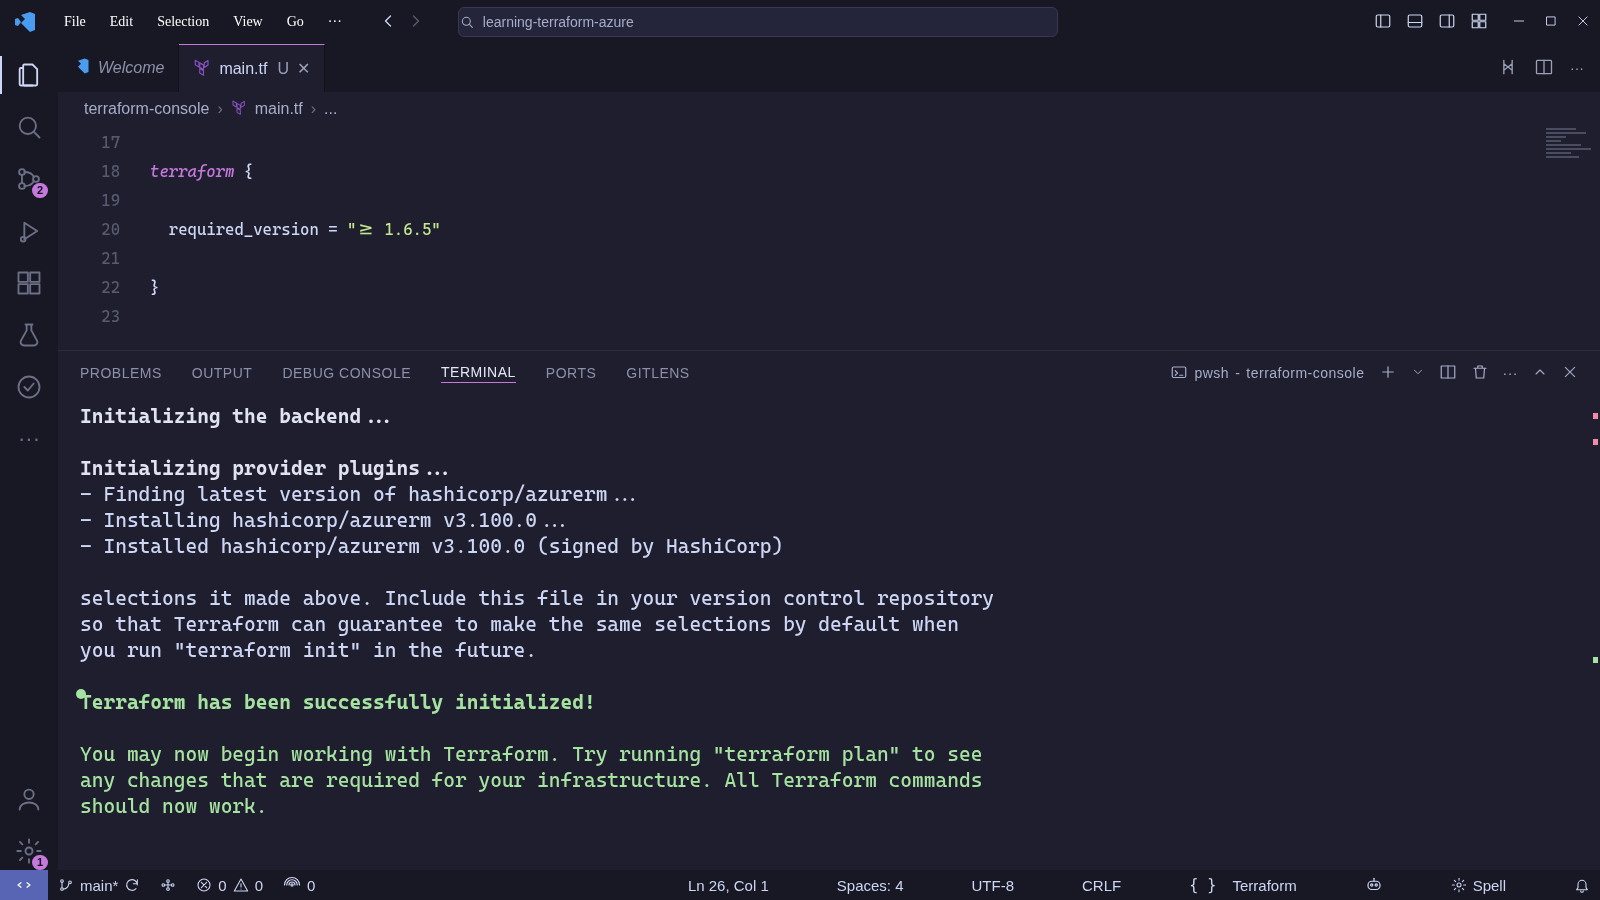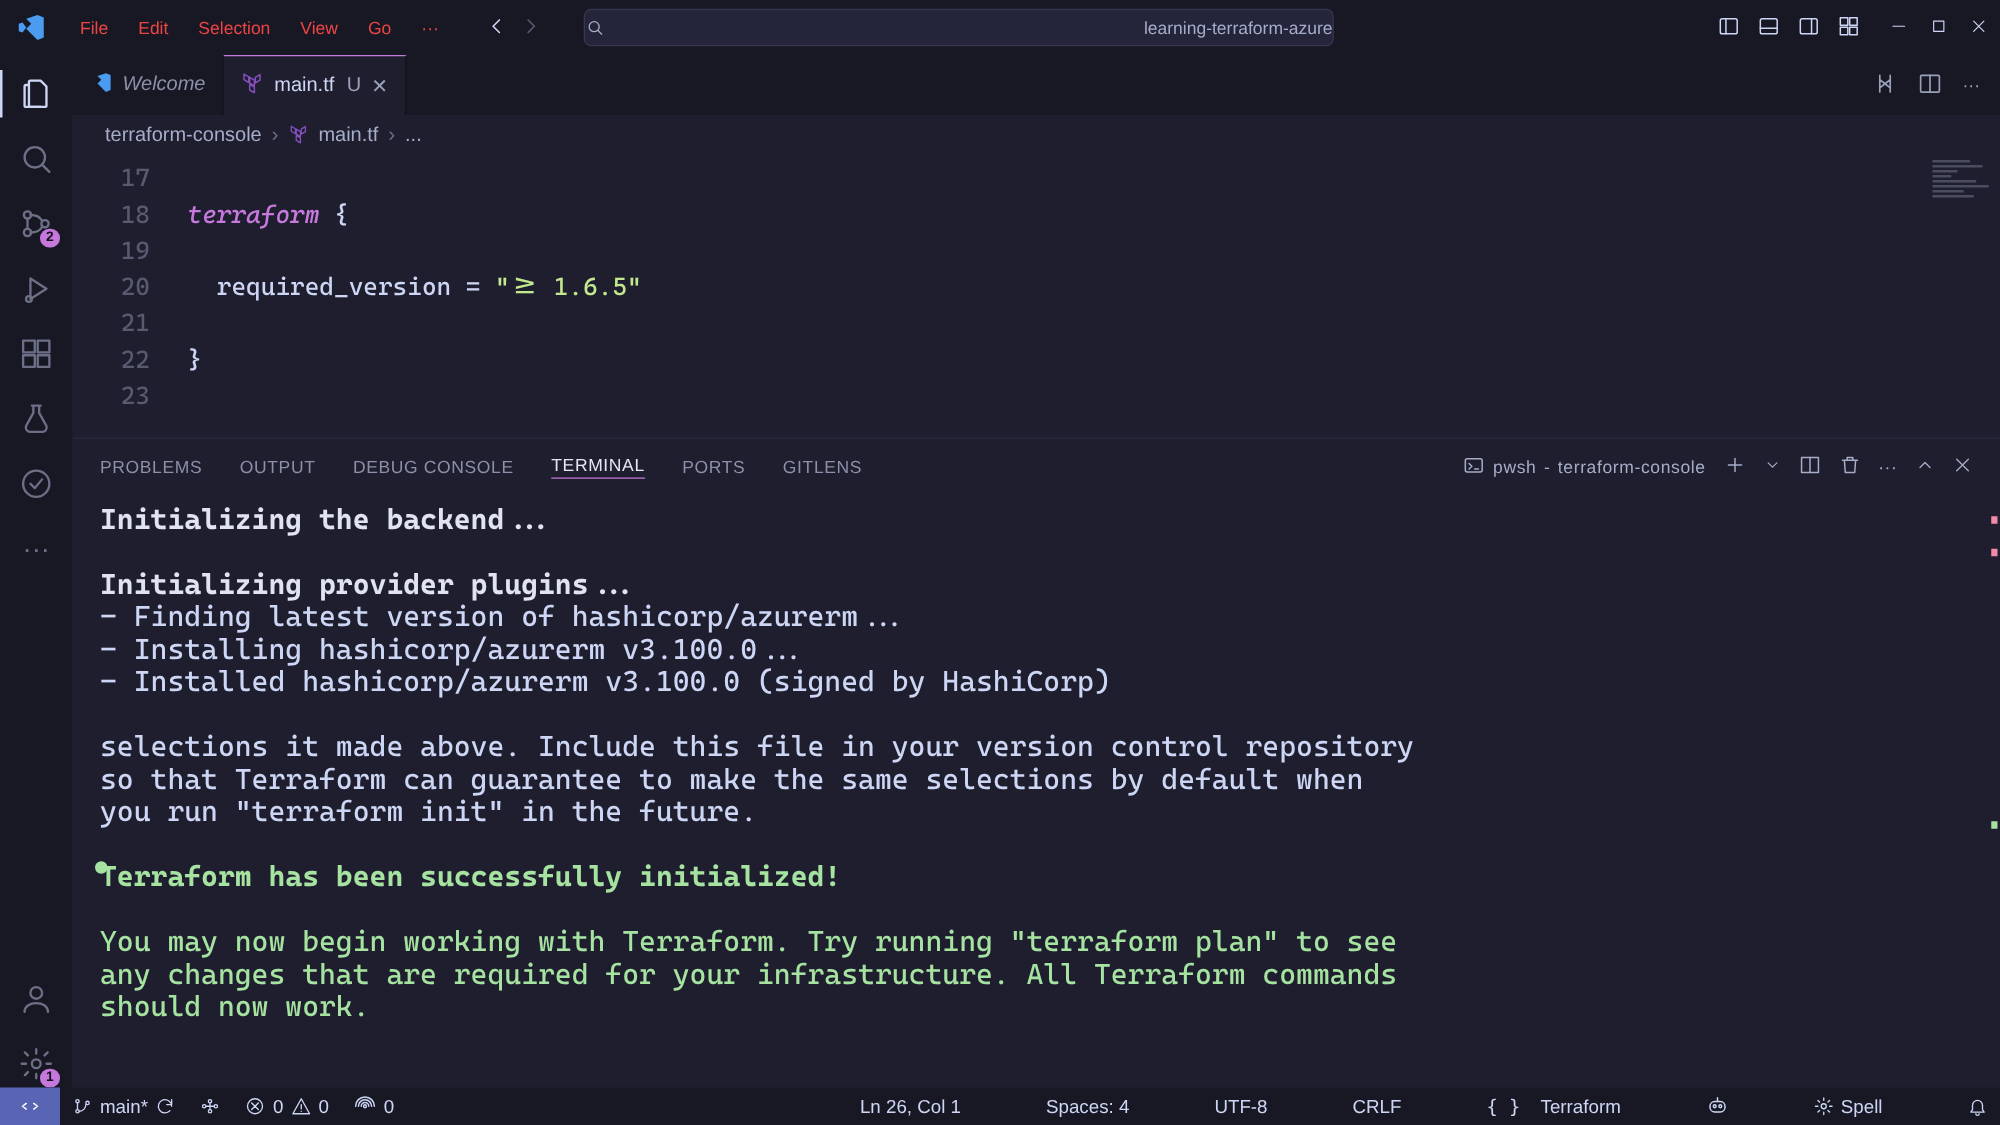--- a/index.html
+++ b/index.html
@@ -2,24 +2,24 @@
 <html><head>
 <meta charset="utf-8">
 <style>
 * { margin:0; padding:0; box-sizing:border-box; }
 html,body { width:1600px; height:900px; overflow:hidden; background:#1e1e2e; color:#cdd6f4; font-family:"Segoe UI",sans-serif; font-size:14px; }
 
 
 .titlebar { height:44px; display:flex; align-items:center; background:#181825; }
 .titlebar .app-logo { width:50px; display:flex; justify-content:center; align-items:center; }
 .menu { display:flex; gap:4px; padding-left:4px; }
-.menu span { padding:4px 10px; color:#ef4444; border-radius:4px; }
+.menu span { padding:4px 10px; color:#ffffff; border-radius:4px;font-family:Liberation Serif, serif; }
 .nav-arrows { display:flex; gap:8px; margin-left:26px; margin-right:20px; }
 .nav-arrow svg { width:20px; height:20px; }
-.command-center { flex:0 0 600px; height:30px; margin-left:12px; background:#24243a; border:1px solid #373750; border-radius:6px; display:flex; align-items:center; justify-content:space-between; color:#a6adc8; gap:8px; }
+.command-center { flex:0 0 600px; height:30px; margin-left:12px; background:#24243a; border:1px solid #373750; border-radius:6px; display:flex; align-items:center; justify-content:flex-start; color:#a6adc8; gap:8px; }
 .title-right { margin-left:auto; display:flex; align-items:center; gap:14px; padding-right:10px; }
 .title-right .icon-btn svg { width:18px; height:18px; }
 .win-ctrl { display:flex; gap:18px; margin-left:10px; }
 
 
 .activity { position:absolute; top:44px; left:0; bottom:30px; width:58px; background:#181825; display:flex; flex-direction:column; align-items:center; padding-top:12px; gap:14px; }
 .activity .act-item { width:38px; height:38px; display:flex; justify-content:center; align-items:center; color:#6c7086; position:relative; }
 .activity .act-item.active { color:#cdd6f4; }
 .activity .act-item.active::before { content:""; position:absolute; left:-10px; top:0; bottom:0; width:2px; background:#cdd6f4; }
 .activity .badge { position:absolute; bottom:0; right:0; background:#c678dd; color:#11111b; font-size:11px; font-weight:600; border-radius:10px; padding:0 5px; line-height:15px; }
@@ -32,41 +32,41 @@
 .tab.active { background:#1e1e2e; color:#cdd6f4; font-style:normal; border-top:1px solid #c678dd; }
 .tab .unsaved { color:#9aa0b8; font-style:normal; margin-left:2px; }
 .tab .close { color:#9aa0b8; }
 .tabs-right { margin-left:auto; display:flex; align-items:center; gap:16px; padding-right:16px; color:#9aa0b8; }
 
 
 .crumbs { position:absolute; top:92px; left:58px; right:0; height:34px; background:#1e1e2e; display:flex; align-items:center; gap:8px; padding-left:26px; color:#a6adc8; font-size:16px; }
 .chev { color:#6c7086; }
 
 
-.editor { position:absolute; top:126px; left:58px; right:0; height:224px; background:#1e1e2e; font-family:"Cascadia Code","Consolas",monospace; font-size:20px; line-height:29px; }
+.editor { position:absolute; top:126px; left:58px; right:0; height:224px; background:#1e1e2e; font-family:"Cascadia Code","Consolas",monospace; font-size:16px; line-height:29px; }
 .editor .gutter { position:absolute; left:0; top:2px; width:80px; text-align:right; color:#585b70; padding-right:18px; }
 .editor .code { position:absolute; left:92px; top:2px; white-space:pre; }
 .minimap { position:absolute; top:126px; right:4px; width:50px; height:60px; opacity:.25; }
 .minimap div { height:2px; background:#cdd6f4; margin:2px 0; }
 
 
 .kw { color:#c678dd; font-style:italic; }
 .str { color:#c3e88d; }
 .punc { color:#cdd6f4; }
 .comment { color:#6c7086; font-style:italic; }
 .var { color:#cdd6f4; }
 .prop { color:#e5c07b; }
 
 
 .panel { position:absolute; top:350px; left:58px; right:0; bottom:30px; background:#1e1e2e; border-top:1px solid #2a2a40; display:flex; flex-direction:column; }
 .panel-tabs { display:flex; align-items:center; height:44px; padding:0 22px; gap:30px; font-size:14px; color:#8c90a8; letter-spacing:.5px; }
 .panel-tabs .ptab.active { color:#e4e7f4; border-bottom:1px solid #c678dd; padding-bottom:2px; }
 .panel-tabs .pright { margin-left:auto; display:flex; align-items:center; gap:14px; color:#a6adc8; }
 .panel-tabs .pright .term-label { display:flex; align-items:center; gap:6px;justify-content:space-between; }
-.terminal { flex:1; padding:8px 22px; font-family:"Cascadia Code","Consolas",monospace; font-size:23px; line-height:26px; color:#cdd6f4; overflow:hidden; position:relative; }
+.terminal { flex:1; padding:8px 22px; font-family:"Cascadia Code","Consolas",monospace; font-size:20px; line-height:26px; color:#cdd6f4; overflow:hidden; position:relative; }
 .term-bold { font-weight:700; color:#e0e3f0; }
 .term-dim { color:#7f849c; font-weight:600; }
 .term-green { color:#a6e3a1; }
 .term-green-bold { color:#a6e3a1; font-weight:700; }
 .term-scroll { position:absolute; right:2px; top:0; bottom:0; width:10px; }
 .term-scroll .m { position:absolute; right:0; width:5px; height:6px; background:#f38ba8; }
 
 
 .status { position:absolute; bottom:0; left:0; right:0; height:30px; background:#181825; display:flex; align-items:center; font-size:15px; color:#cdd6f4; }
 .status .remote { width:48px; height:30px; background:#5865b5; display:flex; align-items:center; justify-content:center; }

